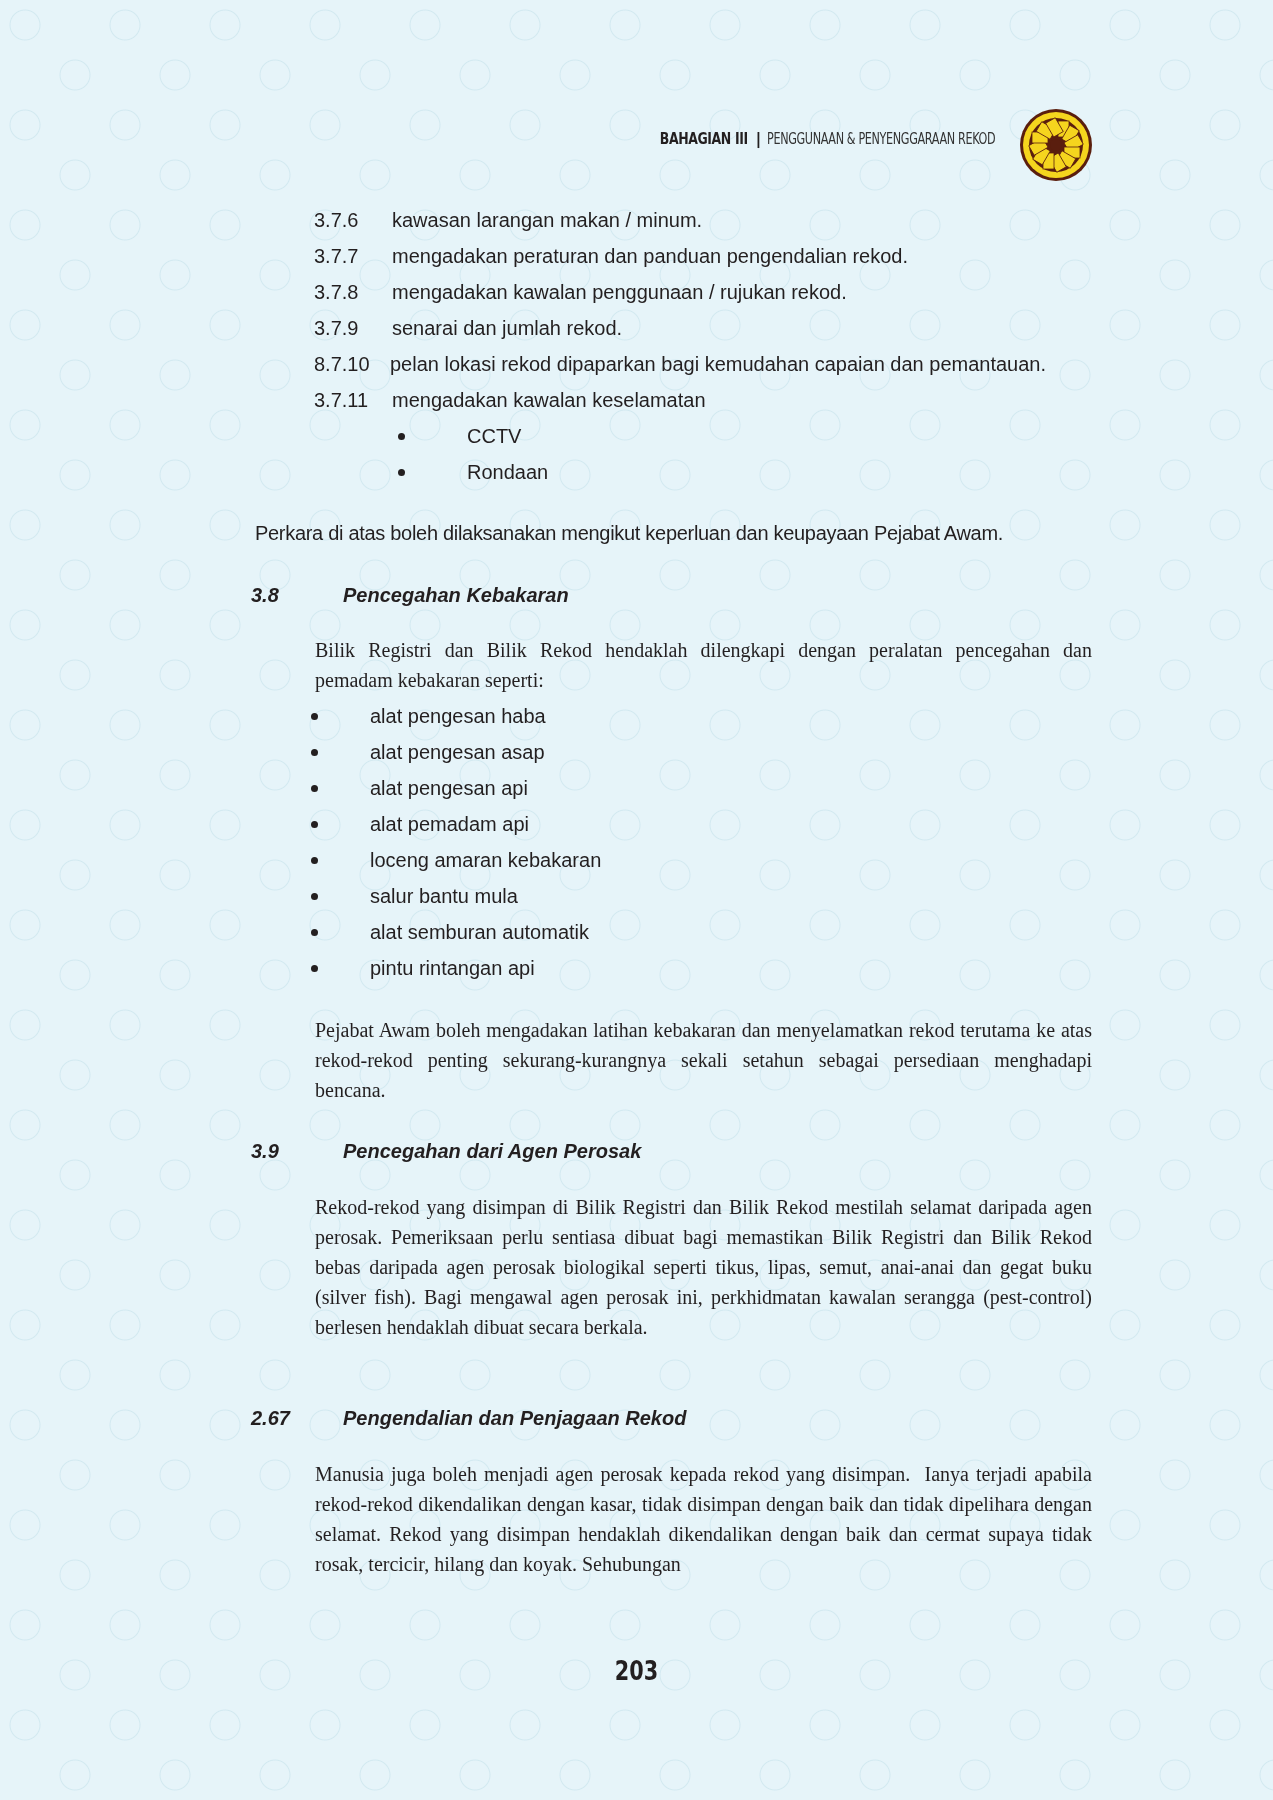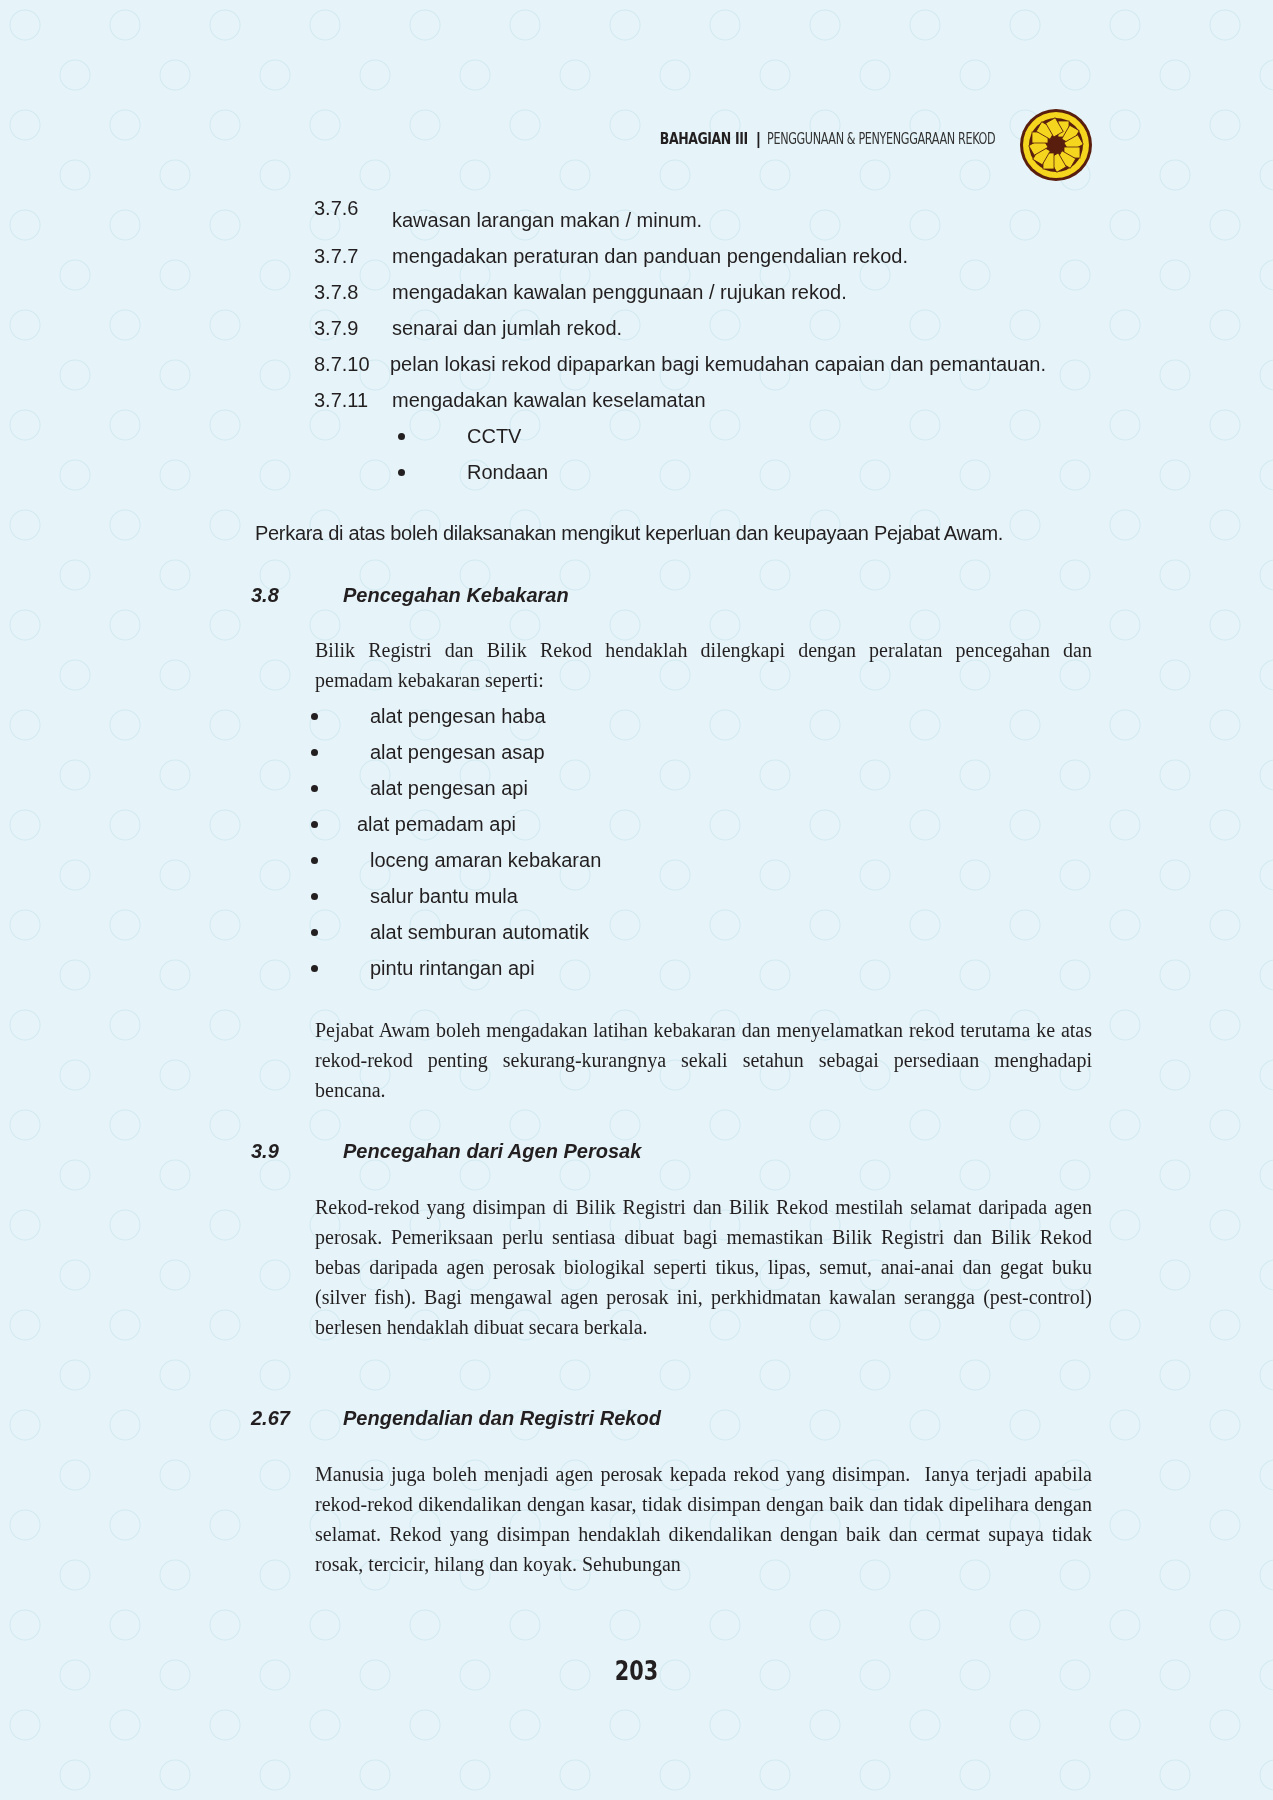--- a/index.html
+++ b/index.html
@@ -68,21 +68,21 @@
       <rect x="2" y="-24" width="11" height="16" transform="rotate(240)"></rect>
       <rect x="2" y="-24" width="11" height="16" transform="rotate(270)"></rect>
       <rect x="2" y="-24" width="11" height="16" transform="rotate(300)"></rect>
       <rect x="2" y="-24" width="11" height="16" transform="rotate(330)"></rect>
     </g>
   </g>
   <circle cx="37" cy="37" r="6" fill="#5a1e0e"></circle>
 </svg>
 
 <div>
-  <div class="abs num" style="top:196px">3.7.6</div>
+  <div class="abs num" style="top:208px">3.7.6</div>
   <div class="abs txt" style="top:208px">kawasan larangan makan / minum.</div>
   <div class="abs num" style="top:244px">3.7.7</div>
   <div class="abs txt" style="top:244px">mengadakan peraturan dan panduan pengendalian rekod.</div>
   <div class="abs num" style="top:280px">3.7.8</div>
   <div class="abs txt" style="top:280px">mengadakan kawalan penggunaan / rujukan rekod.</div>
   <div class="abs num" style="top:316px">3.7.9</div>
   <div class="abs txt" style="top:316px">senarai dan jumlah rekod.</div>
   <div class="abs num" style="top:352px">8.7.10</div>
   <div class="abs txt" style="top:352px;left:390px">pelan lokasi rekod dipaparkan bagi kemudahan capaian dan pemantauan.</div>
   <div class="abs num" style="top:388px">3.7.11</div>
@@ -101,34 +101,34 @@
 <div class="para" style="top:635px">Bilik Registri dan Bilik Rekod hendaklah dilengkapi dengan peralatan pencegahan dan pemadam kebakaran seperti:</div>
 
 <div>
   <span class="bul" style="top:713px;left:311px"></span>
   <div class="abs" style="top:704px;left:370px">alat pengesan haba</div>
   <span class="bul" style="top:749px;left:311px"></span>
   <div class="abs" style="top:740px;left:370px">alat pengesan asap</div>
   <span class="bul" style="top:785px;left:311px"></span>
   <div class="abs" style="top:776px;left:370px">alat pengesan api</div>
   <span class="bul" style="top:821px;left:311px"></span>
-  <div class="abs" style="top:812px;left:357px">alat pemadam api</div>
+  <div class="abs" style="top:812px;left:370px">alat pemadam api</div>
   <span class="bul" style="top:857px;left:311px"></span>
   <div class="abs" style="top:848px;left:370px">loceng amaran kebakaran</div>
   <span class="bul" style="top:893px;left:311px"></span>
   <div class="abs" style="top:884px;left:370px">salur bantu mula</div>
   <span class="bul" style="top:929px;left:311px"></span>
   <div class="abs" style="top:920px;left:370px">alat semburan automatik</div>
   <span class="bul" style="top:965px;left:311px"></span>
   <div class="abs" style="top:956px;left:370px">pintu rintangan api</div>
 </div>
 
 <div class="para" style="top:1015px">Pejabat Awam boleh mengadakan latihan kebakaran dan menyelamatkan rekod terutama ke atas rekod-rekod penting sekurang-kurangnya sekali setahun sebagai persediaan menghadapi bencana.</div>
 
 <div class="heading hnum" style="top:1139px">3.9</div>
 <div class="heading htxt" style="top:1139px">Pencegahan dari Agen Perosak</div>
 <div class="para" style="top:1192px">Rekod-rekod yang disimpan di Bilik Registri dan Bilik Rekod mestilah selamat daripada agen perosak. Pemeriksaan perlu sentiasa dibuat bagi memastikan Bilik Registri dan Bilik Rekod bebas daripada agen perosak biologikal seperti tikus, lipas, semut, anai-anai dan gegat buku (silver fish). Bagi mengawal agen perosak ini, perkhidmatan kawalan serangga (pest-control) berlesen hendaklah dibuat secara berkala.</div>
 
 <div class="heading hnum" style="top:1406px">2.67</div>
-<div class="heading htxt" style="top:1406px">Pengendalian dan Registri Rekod</div>
+<div class="heading htxt" style="top:1406px">Pengendalian dan Penjagaan Rekod</div>
 <div class="para" style="top:1459px;white-space:pre-wrap">Manusia juga boleh menjadi agen perosak kepada rekod yang disimpan.  Ianya terjadi apabila rekod-rekod dikendalikan dengan kasar, tidak disimpan dengan baik dan tidak dipelihara dengan selamat. Rekod yang disimpan hendaklah dikendalikan dengan baik dan cermat supaya tidak rosak, tercicir, hilang dan koyak. Sehubungan</div>
 
 <div class="page-num">203</div>
 
 </body></html>

